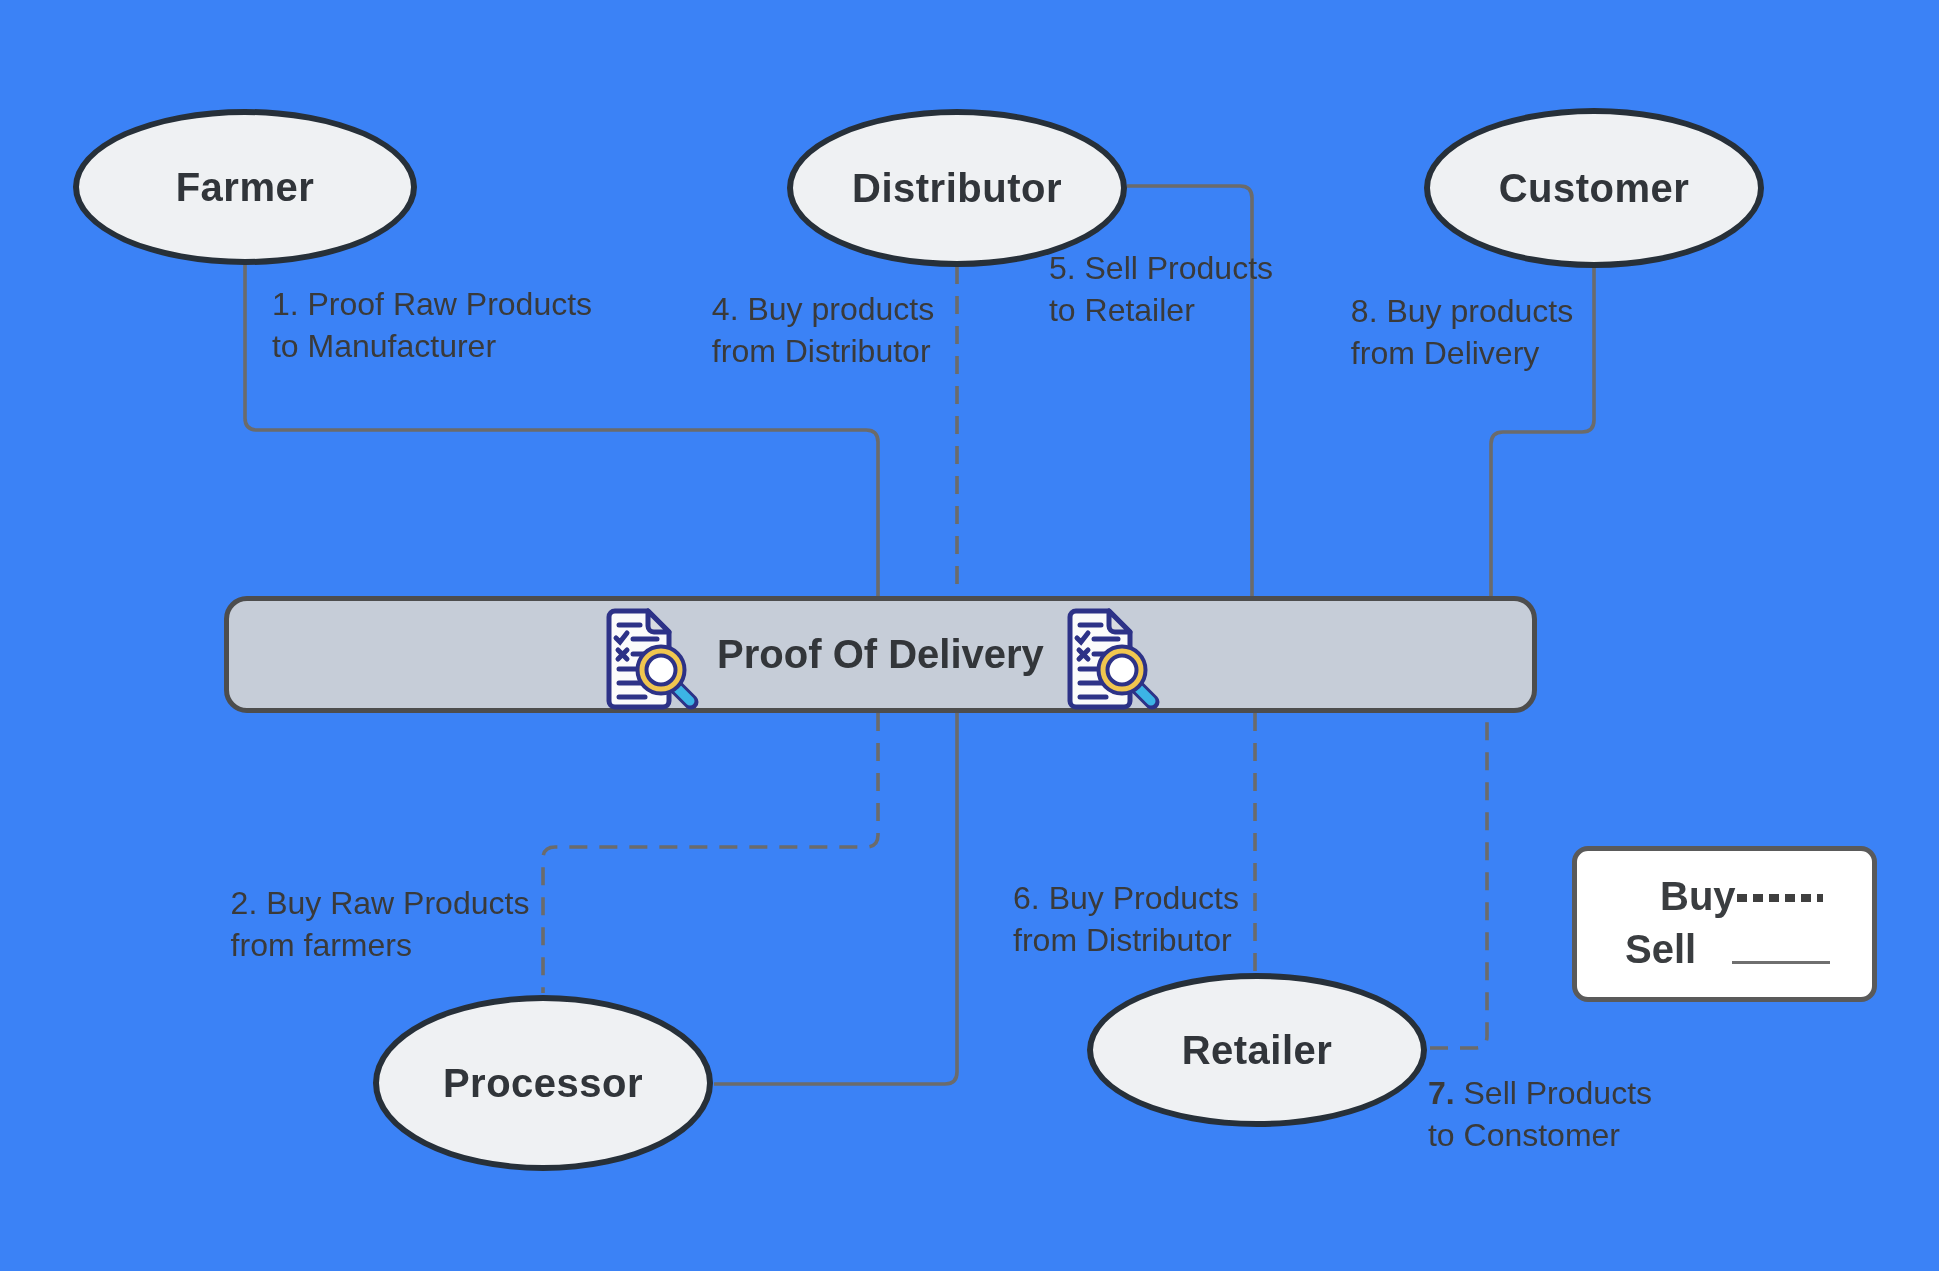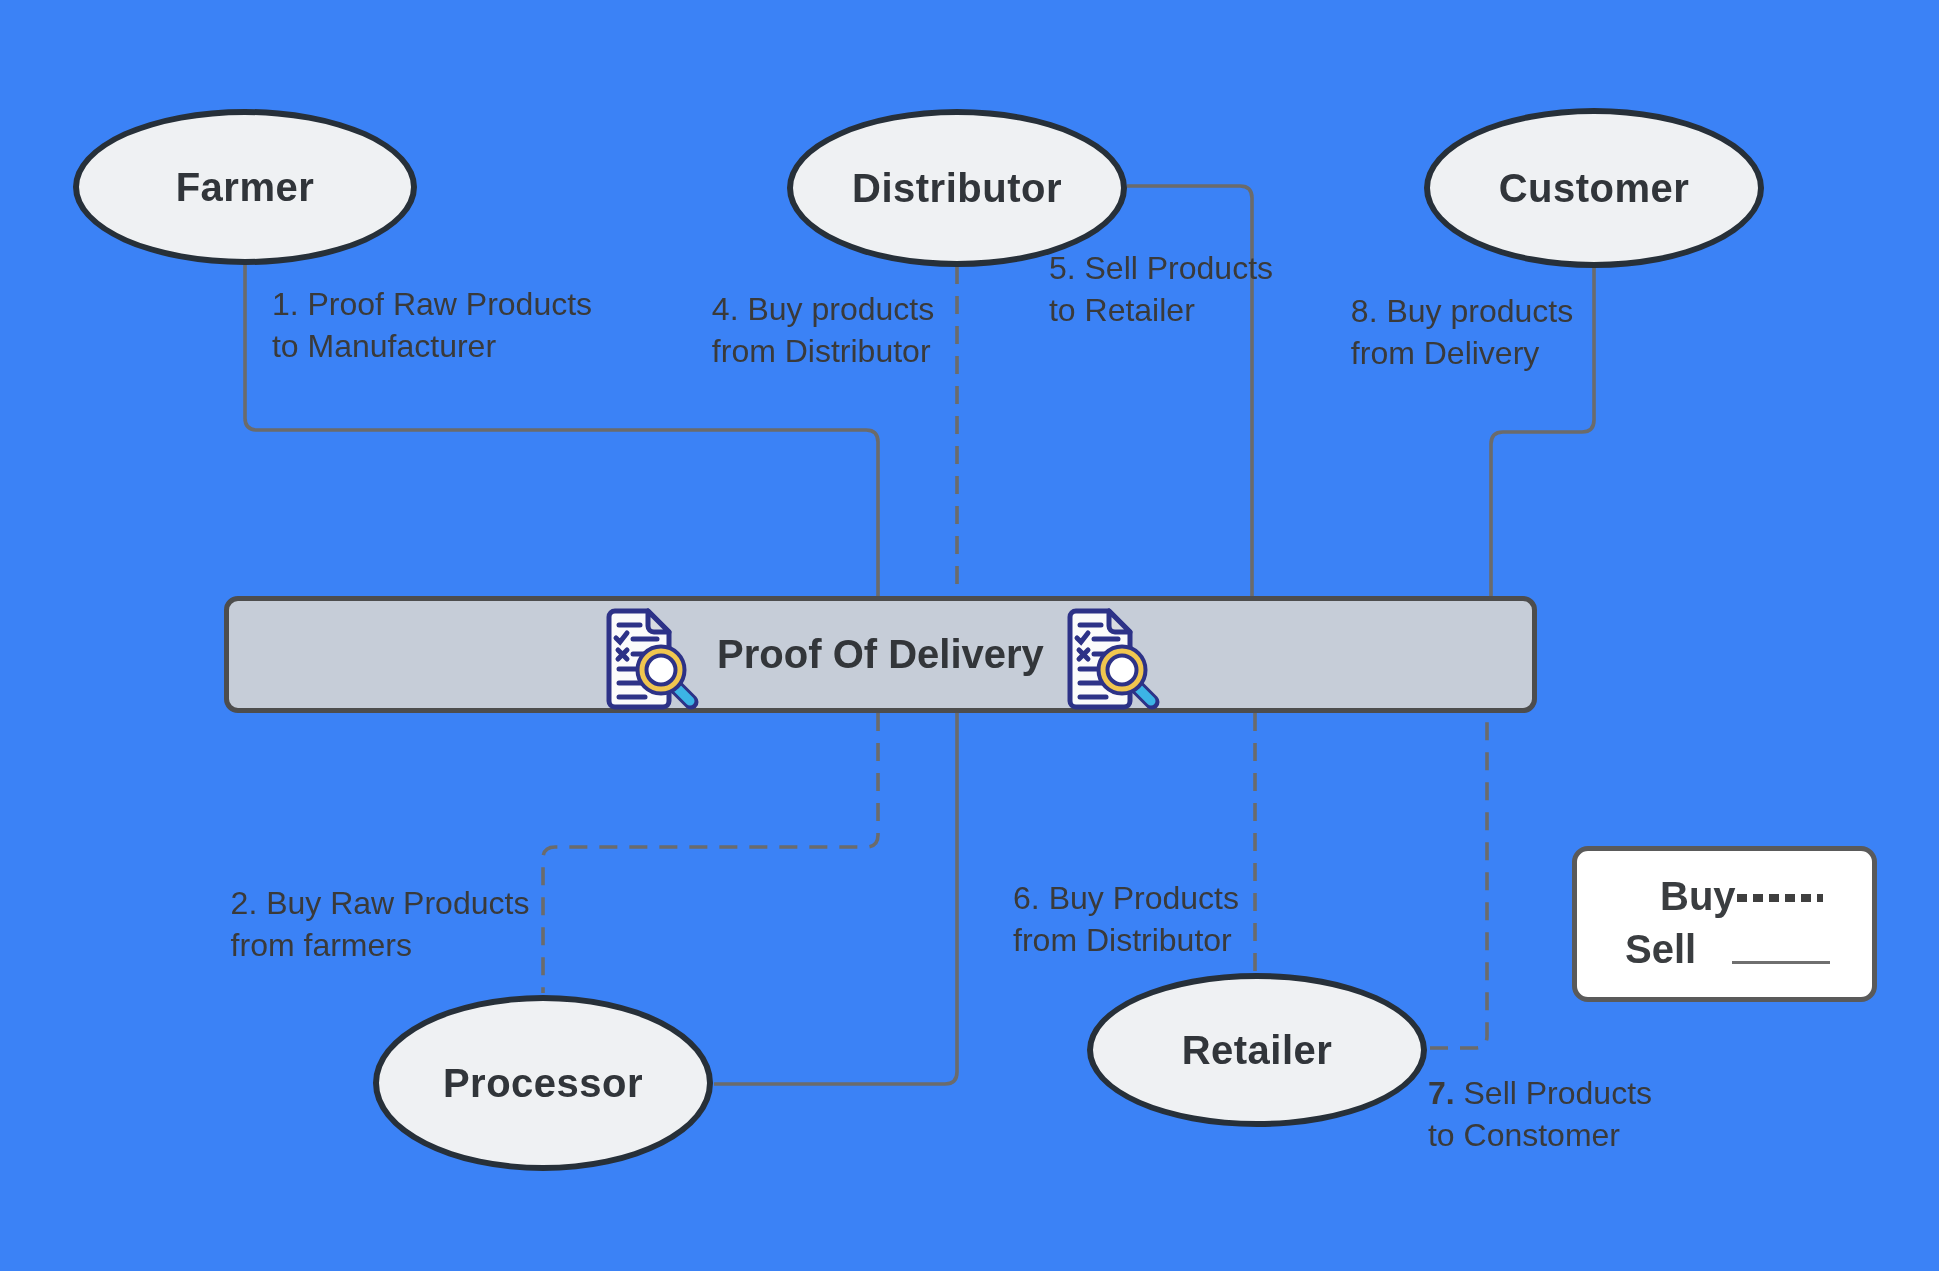--- a/index.html
+++ b/index.html
@@ -23,21 +23,21 @@
     display:flex; align-items:center; justify-content:center;
     font-weight:bold; font-size:40px; color:#31353a; letter-spacing:.5px;
   }
   .edge-label{
     position:absolute; transform:translateX(-50%);
     font-size:32px; line-height:42px; white-space:nowrap; color:var(--text);
   }
   .edge-label .nb{font-weight:bold;}
   .bar{
     position:absolute; left:224px; top:596px; width:1313px; height:117px; box-sizing:border-box;
-    background:var(--bar-fill); border:5px solid var(--bar-border); border-radius:14px;
+    background:var(--bar-fill); border:5px solid var(--bar-border); border-radius:23px;
   }
   .bar-content{
     position:absolute; left:0; top:0; width:100%; height:100%;
     display:flex; align-items:center; justify-content:center; gap:12px; overflow:visible;
   }
   .bar-title{
     font-weight:bold; font-size:40px; color:#33363a; letter-spacing:0px; white-space:nowrap;
   }
   .doc-icon{width:110px; height:112px; flex:0 0 auto; margin-top:14px; overflow:visible;}
   .legend{

